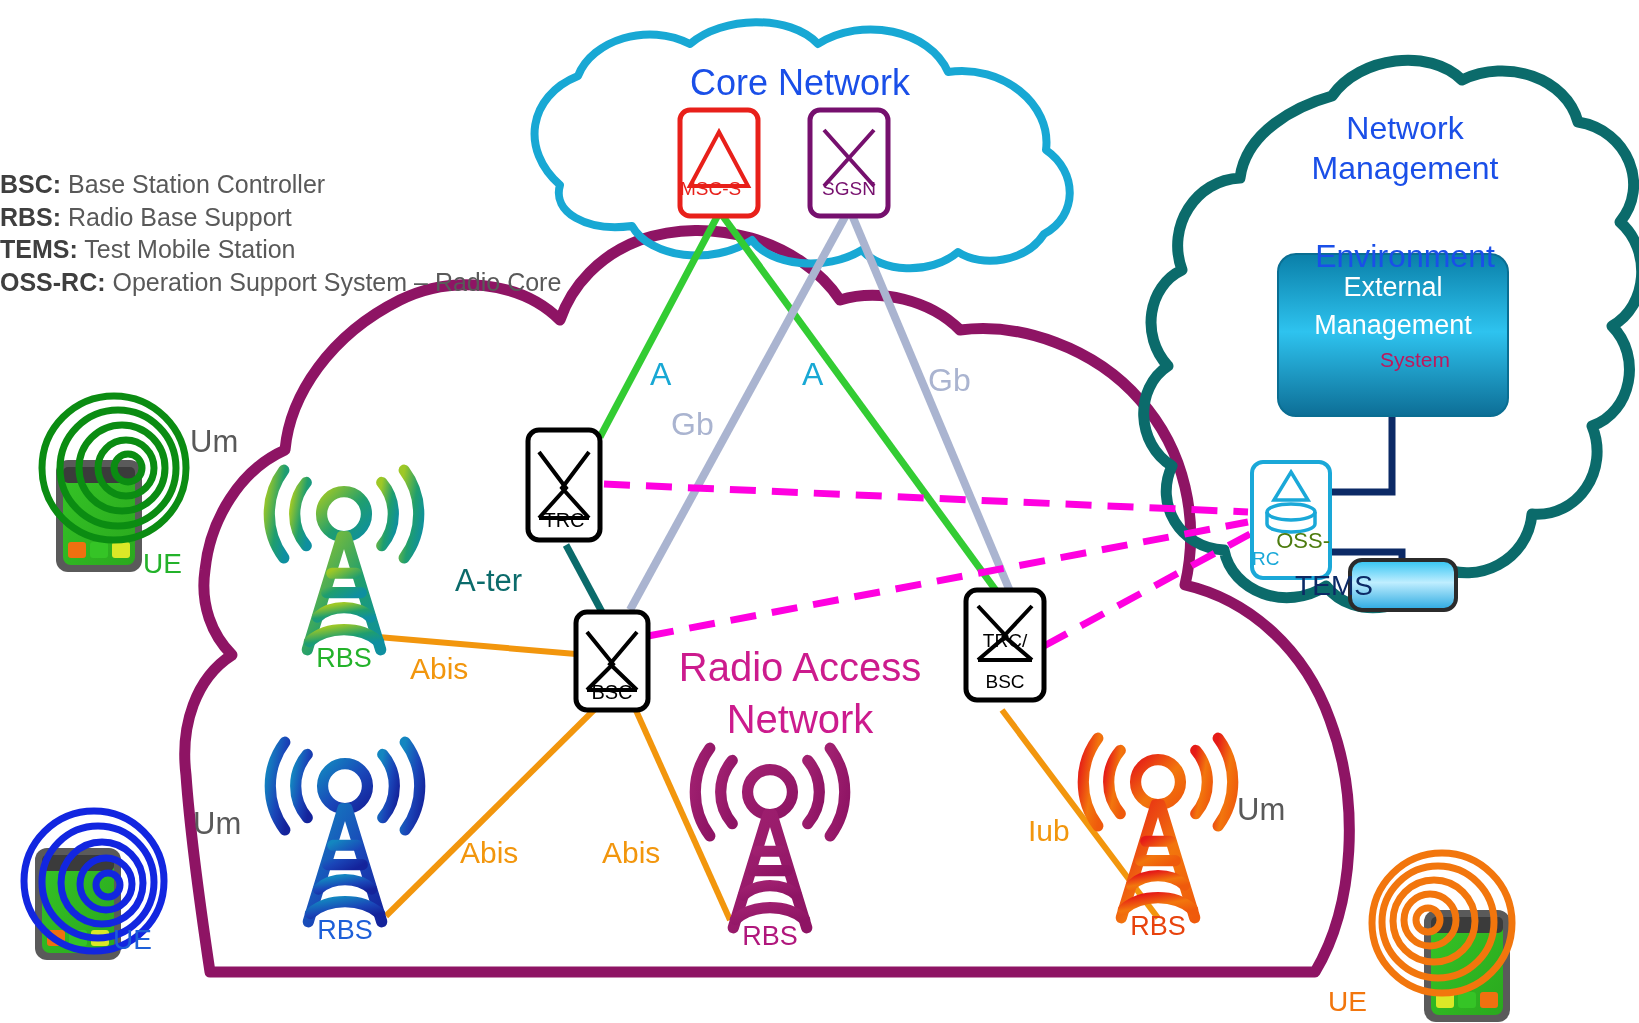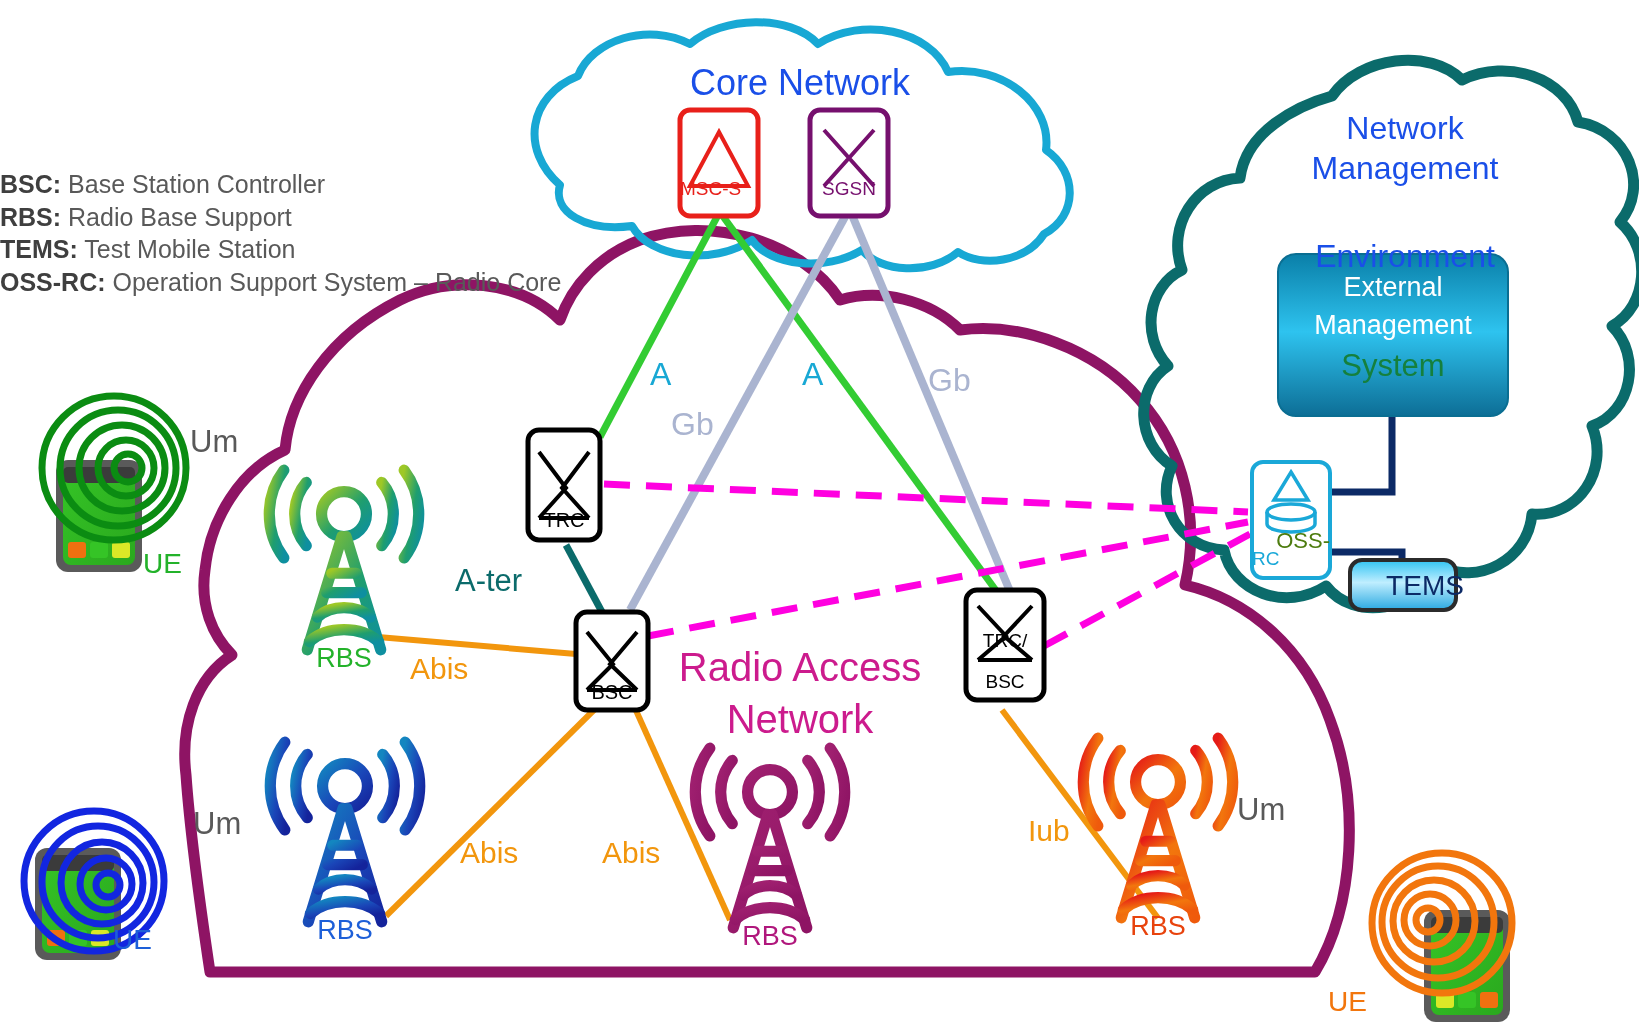--- a/index.html
+++ b/index.html
@@ -291,23 +291,23 @@
   <div class="txt" style="left:810px;top:178px;width:78px;text-align:center;font-size:19px;color:#76106e;">SGSN</div>
   <div class="txt" style="left:528px;top:509px;width:72px;text-align:center;font-size:20px;color:#000;">TRC</div>
   <div class="txt" style="left:576px;top:681px;width:72px;text-align:center;font-size:20px;color:#000;">BSC</div>
   <div class="txt" style="left:966px;top:630px;width:78px;text-align:center;font-size:19px;color:#000;">TRC/</div>
   <div class="txt" style="left:966px;top:671px;width:78px;text-align:center;font-size:19px;color:#000;">BSC</div>
   <div class="txt" style="left:1252px;top:528px;width:78px;text-align:right;font-size:22px;color:#4d7c0f;">OSS-</div>
   <div class="txt" style="left:1252px;top:548px;width:78px;font-size:19px;color:#1aa8d8;">RC</div>
 
   <div class="txt cloud-title" style="left:1278px;top:272px;width:230px;font-size:27px;color:#fff;">External</div>
   <div class="txt cloud-title" style="left:1278px;top:310px;width:230px;font-size:27px;color:#fff;">Management</div>
-  <div class="txt cloud-title" style="left:1278px;top:348px;width:230px;font-size:31px;color:#15803d;">System</div>
-
-  <div class="txt" style="left:1372px;top:570px;width:106px;text-align:center;font-size:28px;color:#0c2a66;">TEMS</div>
+  <div class="txt cloud-title" style="left:1278px;top:348px;width:230px;font-size:21px;color:#be185d;padding-left:22px;">System</div>
+
+  <div class="txt" style="left:1281px;top:570px;width:106px;text-align:center;font-size:28px;color:#0c2a66;">TEMS</div>
 
   <div class="txt cloud-title" style="left:294px;top:643px;width:100px;font-size:27px;color:#23b22a;">RBS</div>
   <div class="txt cloud-title" style="left:295px;top:915px;width:100px;font-size:27px;color:#1d5fd8;">RBS</div>
   <div class="txt cloud-title" style="left:720px;top:921px;width:100px;font-size:27px;color:#b0177c;">RBS</div>
   <div class="txt cloud-title" style="left:1108px;top:911px;width:100px;font-size:27px;color:#e8430d;">RBS</div>
 
   <div class="txt cloud-title" style="left:143px;top:548px;font-size:28px;color:#23b22a;">UE</div>
   <div class="txt cloud-title" style="left:113px;top:924px;font-size:28px;color:#1d5fd8;">UE</div>
   <div class="txt cloud-title" style="left:1328px;top:986px;font-size:28px;color:#f2760d;">UE</div>
 

